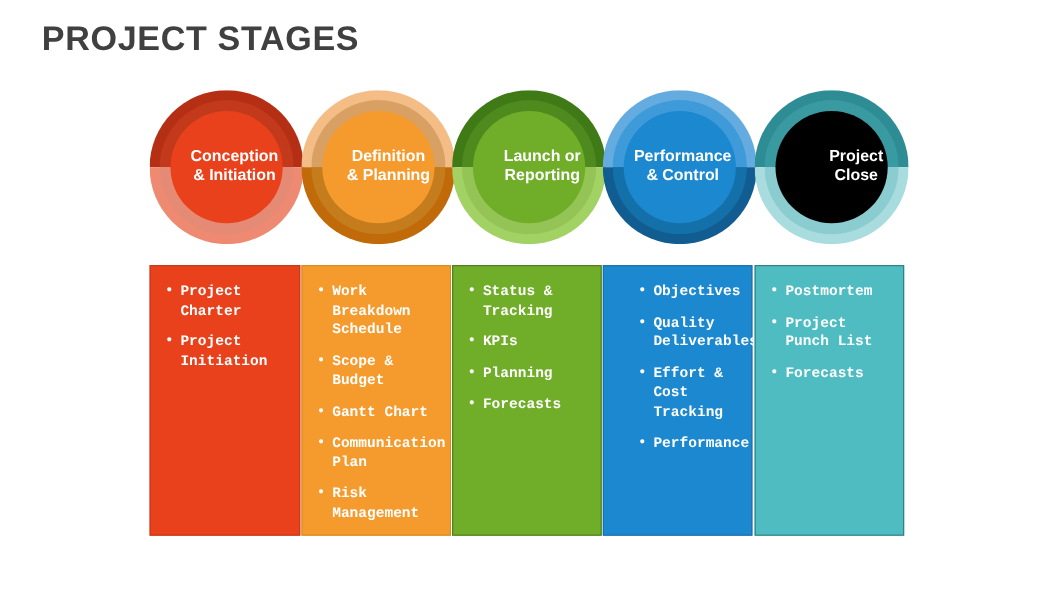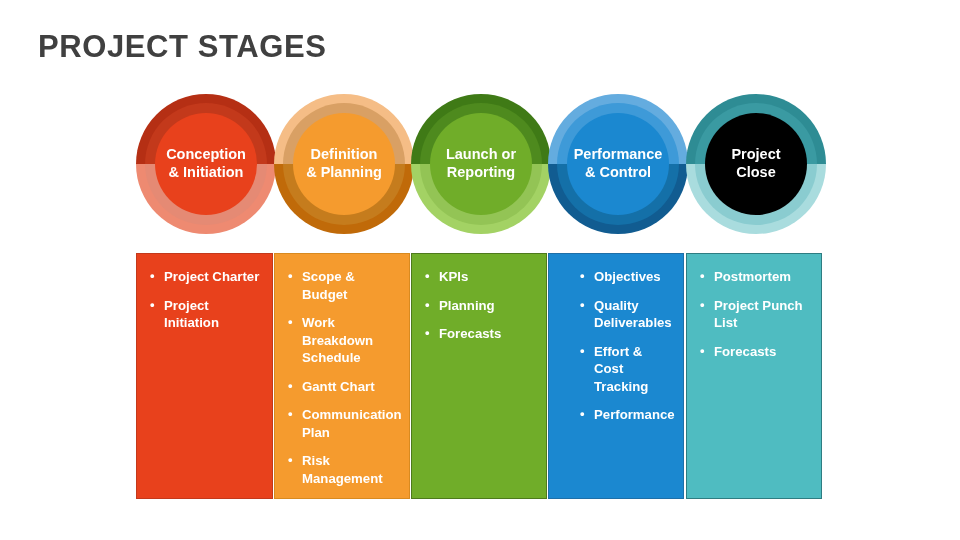--- a/index.html
+++ b/index.html
@@ -10,21 +10,21 @@
     width: 960px;
     height: 540px;
     background: #ffffff;
     font-family: "Liberation Sans", sans-serif;
     overflow: hidden;
     position: relative;
   }
 
   #slide {
     position: absolute;
-    left: 0; top: 12px;
+    left: 0; top: 0;
     width: 960px;
     height: 500px;
     background: #ffffff;
   }
 
   
   #title {
     position: absolute;
     left: 38px;
     top: 17px;
@@ -61,21 +61,21 @@
   }
   .ring-mid {
     left: 9px; top: 9px;
     width: 122px; height: 122px;
   }
   .core {
     left: 19px; top: 19px;
     width: 102px; height: 102px;
     display: flex;
     align-items: center;
-    justify-content: center;
+    justify-content: flex-end;
   }
   .half-top, .half-bot {
     position: absolute;
     left: 0;
     width: 100%;
     height: 50%;
   }
   .half-top { top: 0; }
   .half-bot { top: 50%; }
 
@@ -110,21 +110,21 @@
     padding: 0;
   }
   .bullet-item {
     position: relative;
     color: #ffffff;
     font-weight: bold;
     font-size: 13.2px;
     line-height: 1.33;
     margin: 0 0 11px 0;
     padding-left: 17px;
-    font-family: Liberation Sans, sans-serif;
+    font-family: Liberation Mono, monospace;
   }
   .bullet-item::before {
     content: "\2022";
     position: absolute;
     left: 3px;
     top: -1px;
     font-size: 13px;
   }
 </style>
 </head>
@@ -204,29 +204,30 @@
 
   <div id="boxes">
       <div class="stage-box" style="left: 136px; width: 137px; background: rgb(232, 65, 28); border: 1px solid rgb(195, 57, 27);">
         <ul class="bullet-list">
           <li class="bullet-item">Project Charter</li>
           <li class="bullet-item">Project Initiation</li>
         </ul>
       </div>
       <div class="stage-box" style="left: 274px; width: 136px; background: rgb(245, 155, 46); border: 1px solid rgb(216, 138, 32);">
         <ul class="bullet-list">
+          <li class="bullet-item">Work Breakdown Schedule</li>
           <li class="bullet-item">Scope &amp; Budget</li>
-          <li class="bullet-item">Work Breakdown Schedule</li>
           <li class="bullet-item">Gantt Chart</li>
           <li class="bullet-item">Communication Plan</li>
           <li class="bullet-item">Risk Management</li>
         </ul>
       </div>
       <div class="stage-box" style="left: 411px; width: 136px; background: rgb(112, 173, 41); border: 1px solid rgb(78, 122, 28);">
         <ul class="bullet-list">
+          <li class="bullet-item">Status &amp; Tracking</li>
           <li class="bullet-item">KPIs</li>
           <li class="bullet-item">Planning</li>
           <li class="bullet-item">Forecasts</li>
         </ul>
       </div>
       <div class="stage-box" style="left: 548px; width: 136px; background: rgb(27, 136, 208); border: 1px solid rgb(30, 111, 168); padding-left: 28px;">
         <ul class="bullet-list">
           <li class="bullet-item">Objectives</li>
           <li class="bullet-item">Quality Deliverables</li>
           <li class="bullet-item">Effort &amp; Cost Tracking</li>

